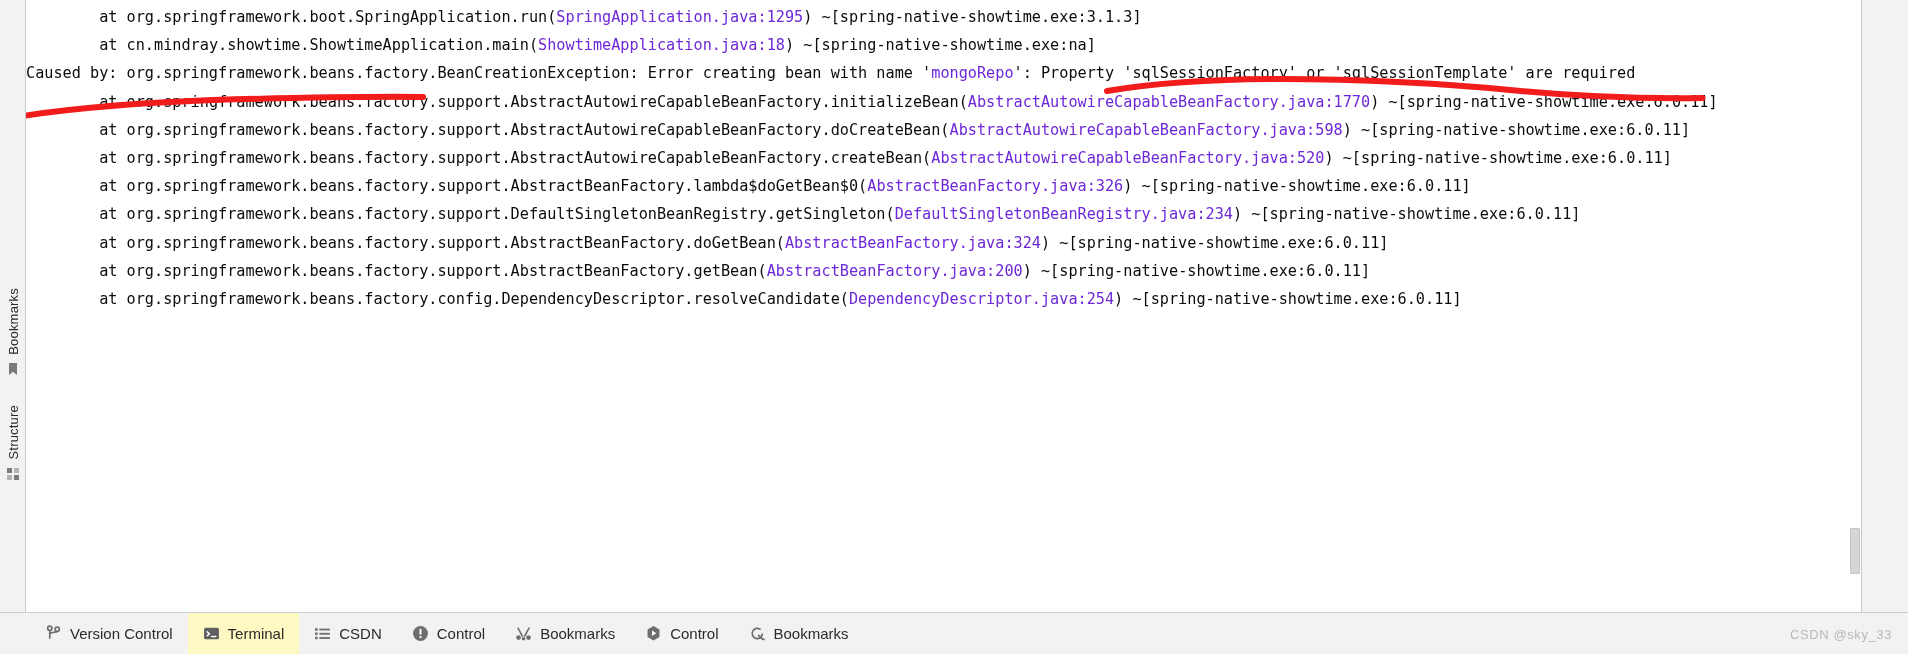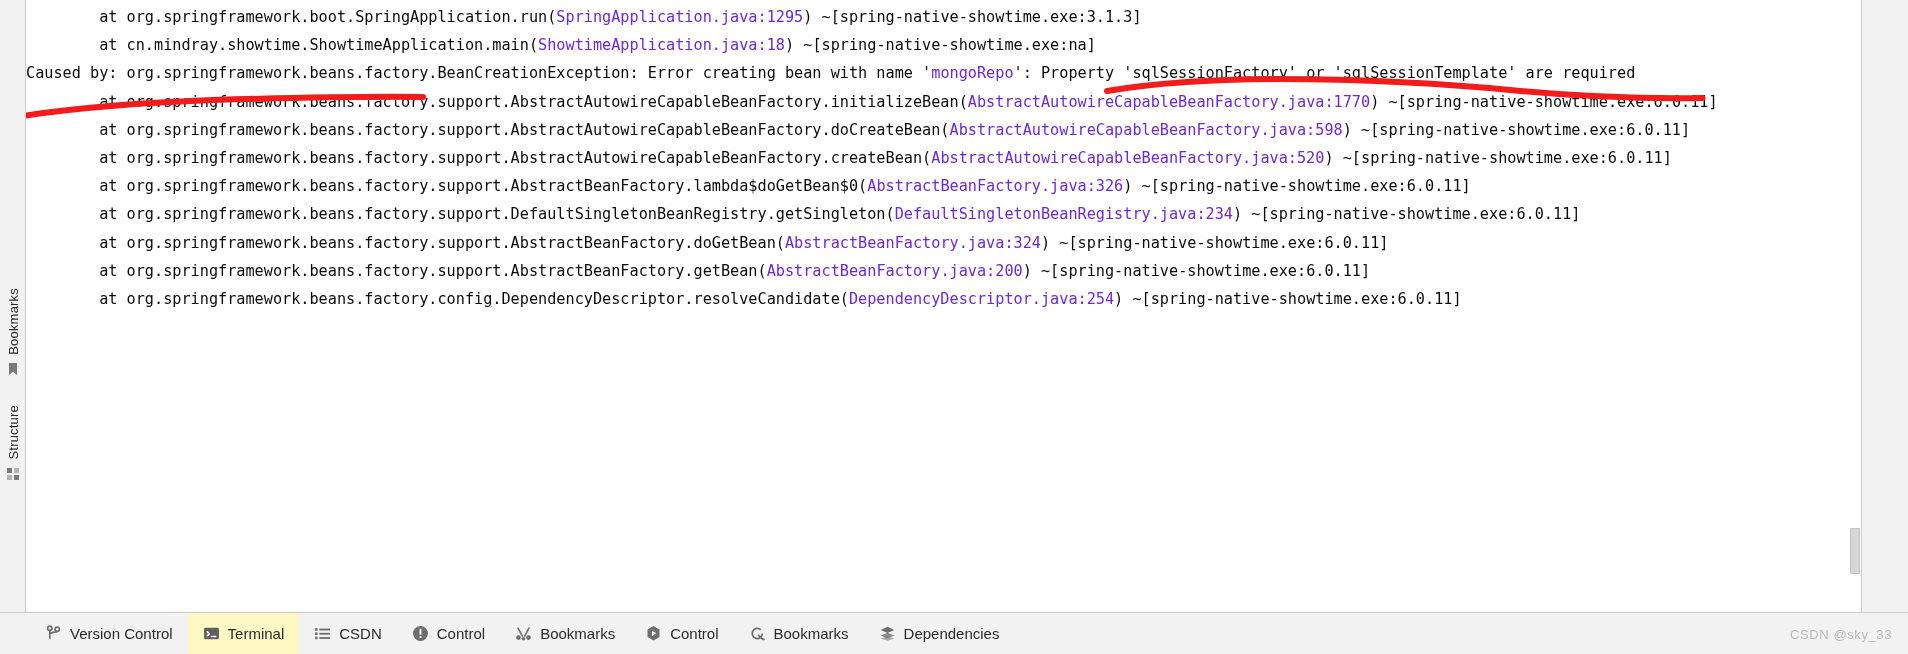--- a/index.html
+++ b/index.html
@@ -291,27 +291,15 @@
       <div class="tool-tab">
         <span class="ticon">
           <svg viewBox="0 0 16 16" width="17" height="17">
             <path d="M12.6 8a4.8 4.8 0 1 1-1.6-3.6" fill="none" stroke="#6e6e6e" stroke-width="1.6"></path>
             <path d="M8.6 9.2l4.6 4.6" stroke="#6e6e6e" stroke-width="1.6" fill="none"></path>
             <path d="M12.2 11.9l3 1.3-1.3 1.6z" fill="#6e6e6e"></path>
           </svg>
         </span>
         <span>Bookmarks</span>
       </div>
-      <div class="tool-tab">
-        <span class="ticon">
-          <svg viewBox="0 0 16 16" width="17" height="17">
-            <g fill="#6e6e6e">
-              <path d="M8 1.6l6.4 3-6.4 3-6.4-3z"></path>
-              <path d="M8 7.2l6.4 2.6-6.4 2.7-6.4-2.7z" opacity="0.78"></path>
-              <path d="M8 10.6l6.4 2.1L8 14.9 1.6 12.7z" opacity="0.55"></path>
-            </g>
-          </svg>
-        </span>
-        <span>Dependencies</span>
-      </div>
       <span class="watermark">CSDN @sky_33</span>
   </div>
 </div>
 
 </body></html>

